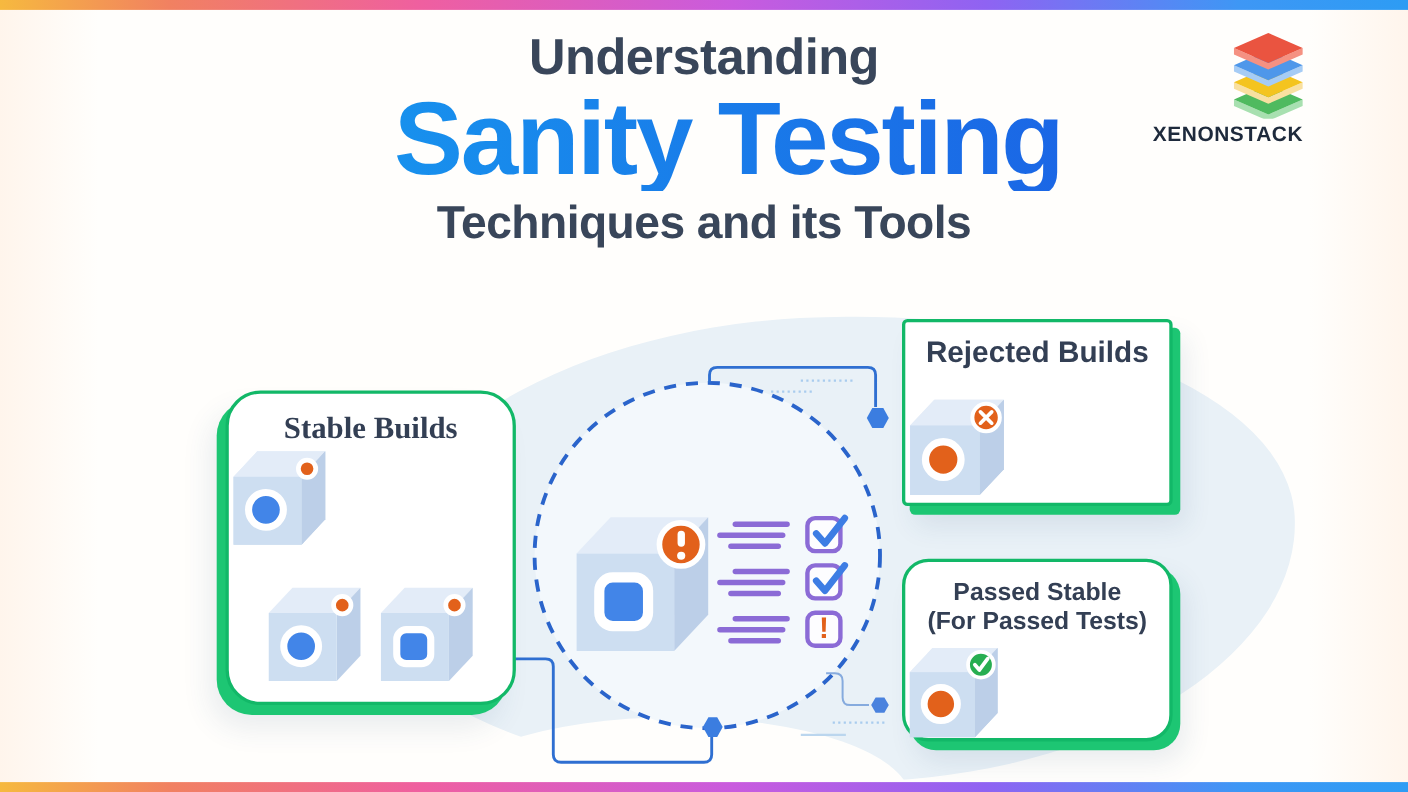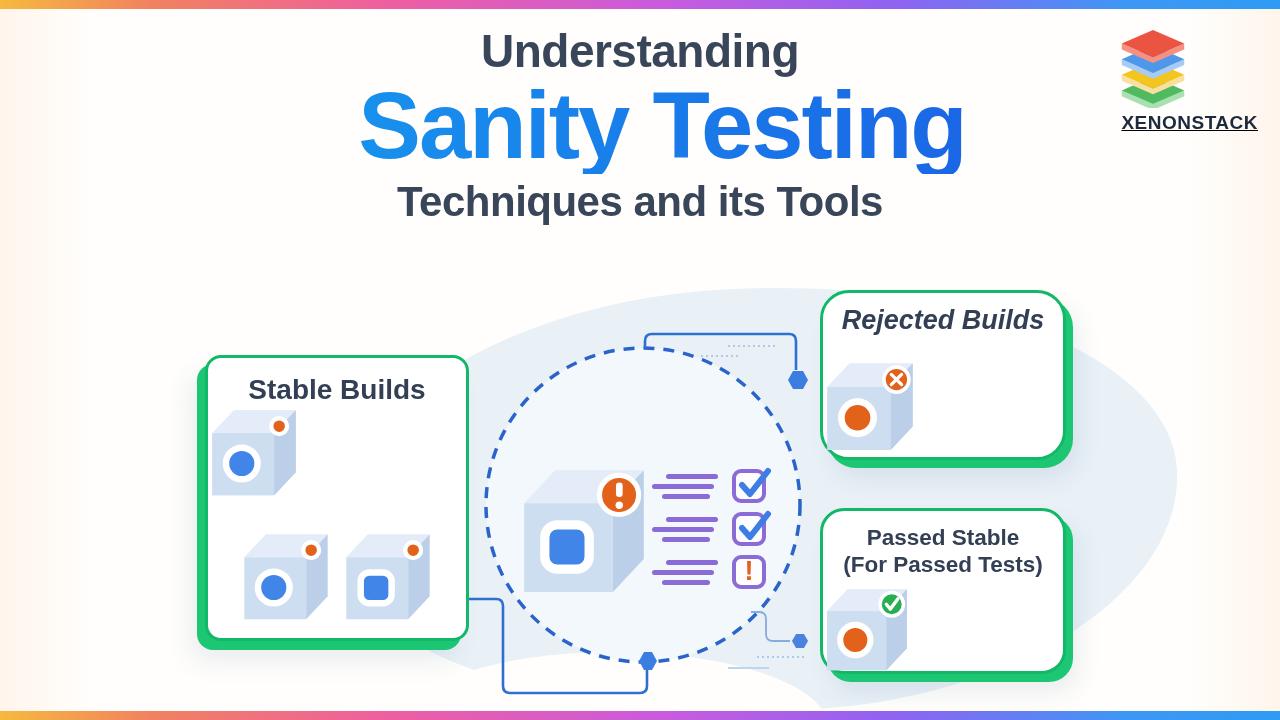--- a/index.html
+++ b/index.html
@@ -23,32 +23,32 @@
   .header{ position:absolute; top:24px; left:0; width:100%; text-align:center; z-index:3;}
   .title-line1{ font-size:46px; font-weight:600; color:#39465A; letter-spacing:-0.5px;}
   .title-main{ font-size:94px; font-weight:800; letter-spacing:-2px; line-height:1.02; color:#1B7BE8;padding-left:44px;}
   @supports ((-webkit-background-clip: text) or (background-clip: text)) {
     .title-main{ background:linear-gradient(90deg,#16A5F1 5%,#1C55E2 95%);
       -webkit-background-clip:text; background-clip:text; color:transparent;}
   }
   .title-line3{ font-size:42px; font-weight:700; color:#39465A; margin-top:4px; letter-spacing:-0.5px;}
 
   
-  .logo{ position:absolute; top:28px; right:22px; width:210px; text-align:right; z-index:4;text-decoration:underline;}
+  .logo{ position:absolute; top:28px; right:22px; width:210px; text-align:left; z-index:4;}
   .logo svg{ width:82px; height:80px; display:block; margin:0 auto;}
   .logo-text{ font-size:19px; font-weight:700; letter-spacing:0.5px; color:#1E2A3C; margin-top:4px;}
 
   
   .panel{ position:absolute; background:#FFFFFF; border:3px solid #12B868; z-index:2;}
   .panel-title{ text-align:center; font-weight:600; color:#333F54;}
-  .panel.stable{ left:205px; top:355px; width:264px; height:286px; border-radius:16px;
-    box-shadow:-8px 9px 0 #1DC673, -14px 20px 26px rgba(40,80,120,.10);}
+  .panel.stable{ left:205px; top:355px; width:264px; height:286px; border-radius:32px;
+    box-shadow:-8px 9px 0 #1DC673, -14px 20px 26px rgba(40,80,120,.10);font-family:Liberation Serif, serif;}
   .panel.stable .panel-title{ font-size:28px; margin-top:16px;}
-  .panel.rejected{ left:820px; top:290px; width:246px; height:170px; border-radius:29px;
-    box-shadow:7px 8px 0 #1DC673, 12px 18px 24px rgba(40,80,120,.10);font-style:italic;}
+  .panel.rejected{ left:820px; top:290px; width:246px; height:170px; border-radius:5px;
+    box-shadow:7px 8px 0 #1DC673, 12px 18px 24px rgba(40,80,120,.10);}
   .panel.rejected .panel-title{ font-size:27px; margin-top:12px;}
   .panel.passed{ left:820px; top:508px; width:246px; height:166px; border-radius:24px;
     box-shadow:7px 8px 0 #1DC673, 12px 18px 24px rgba(40,80,120,.10);}
   .panel.passed .panel-title{ font-size:22.5px; margin-top:13px; line-height:1.2;}
 
   .cube{ position:absolute;}
   .cube svg{ width:100%; height:100%; overflow:visible; display:block;}
   
   .panel.stable .cube{ width:92px; height:92px;}
   .panel.stable .cube:nth-of-type(1){ left:32px; top:62px;}

